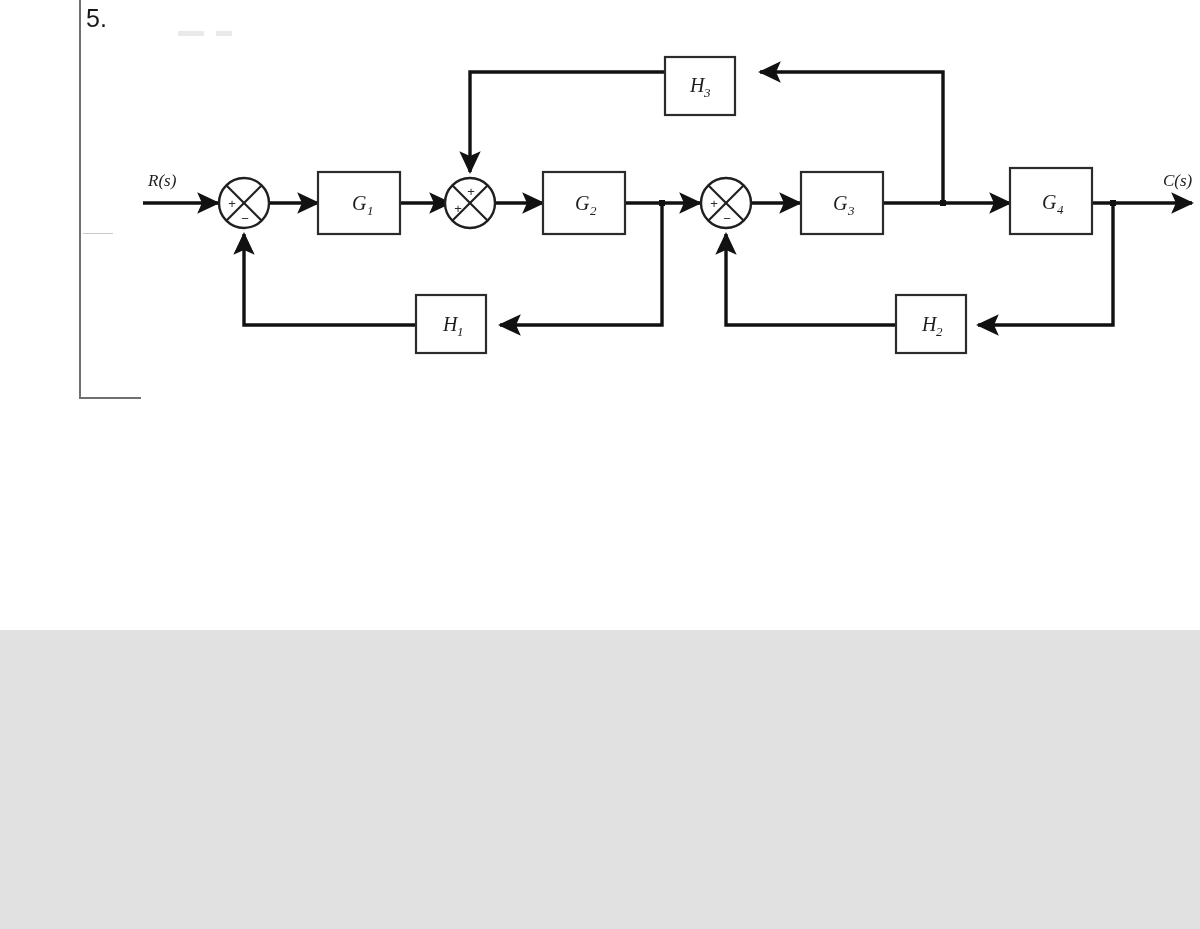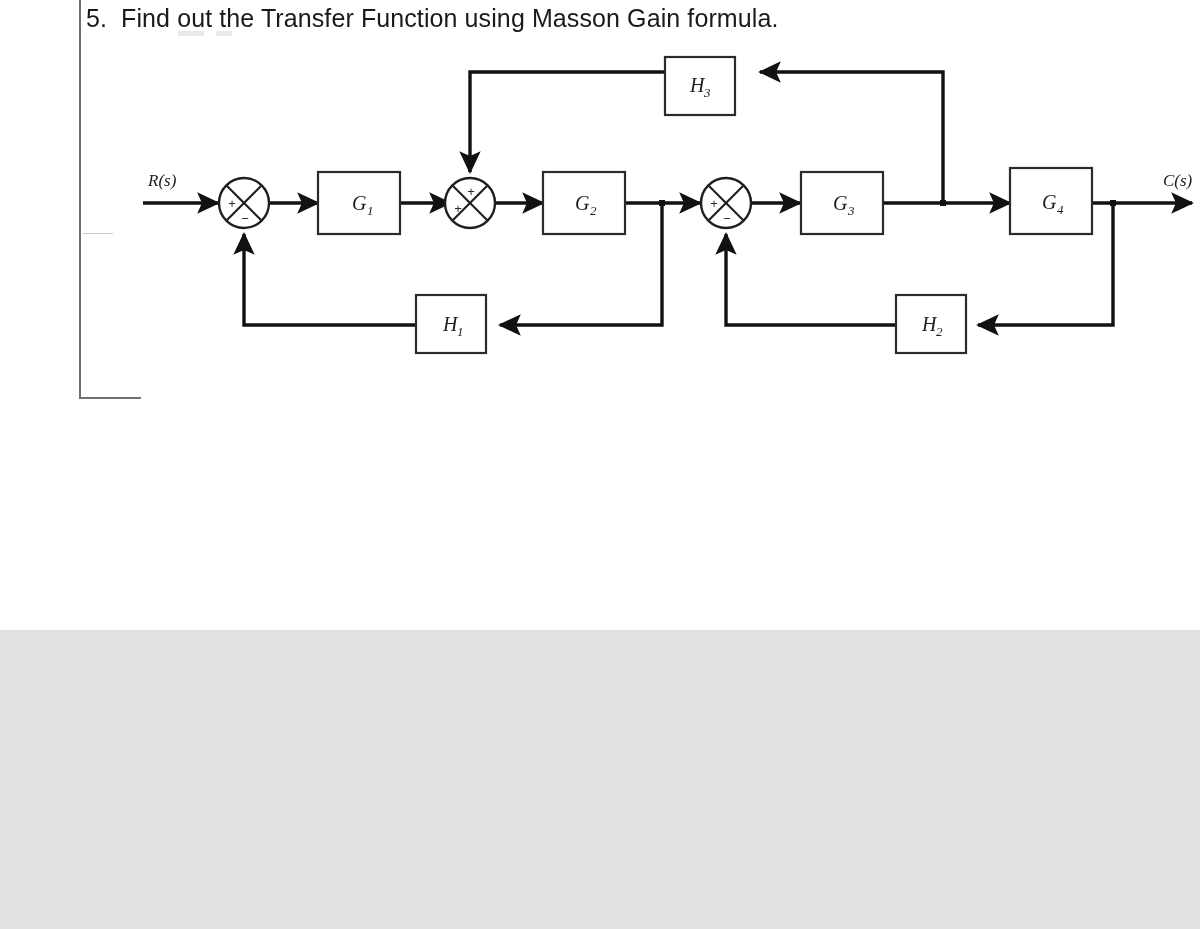--- a/index.html
+++ b/index.html
@@ -150,21 +150,20 @@
 <div id="page">
 
   <div id="scan-region">
 
     <div id="margin-rule"></div>
     <div id="margin-foot"></div>
     <div id="margin-tick"></div>
 
     <div id="question-line">
       <span id="question-number">5.</span>
-      <span>Find out the Transfer Function using Masson Gain formula.</span>
     </div>
     <div class="smudge" style="left:178px; top:31px; width:26px; height:5px;"></div>
     <div class="smudge" style="left:216px; top:31px; width:16px; height:5px;"></div>
 
     <svg id="diagram" viewBox="0 0 1200 420">
       <defs>
         <marker id="arr" viewBox="0 0 12 12" refX="10.5" refY="6" markerWidth="7" markerHeight="7" orient="auto-start-reverse">
           <path d="M 0 0.6 L 11.5 6 L 0 11.4 L 2.4 6 Z" fill="#111111"></path>
         </marker>
       </defs>

